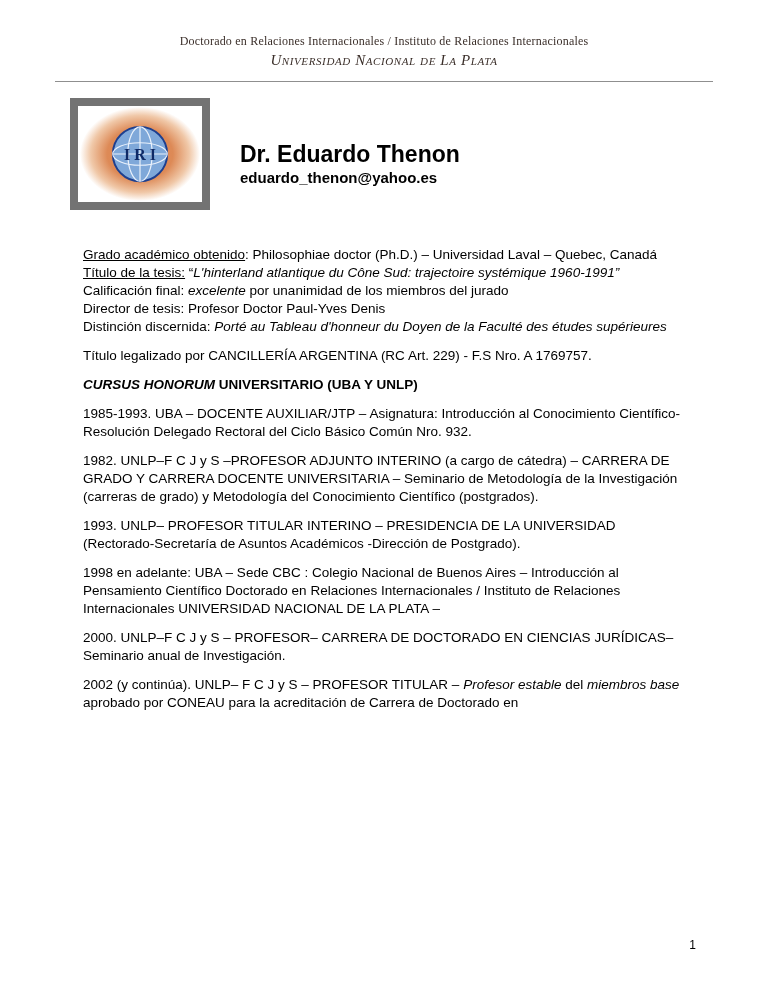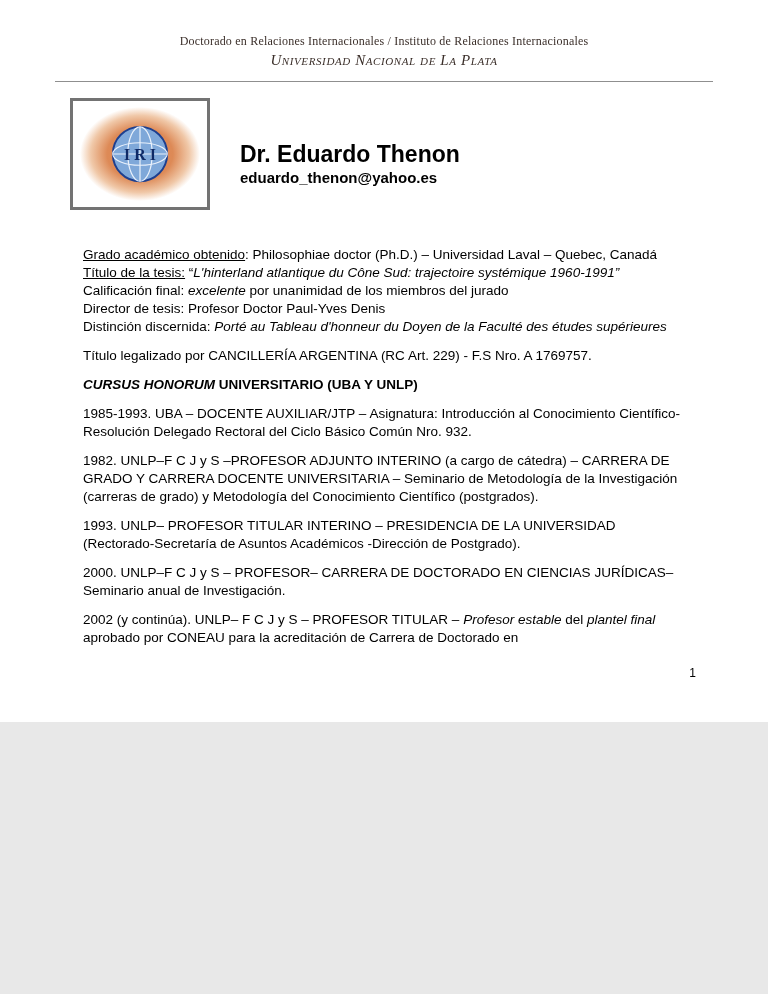--- a/index.html
+++ b/index.html
@@ -1,30 +1,30 @@
 <!DOCTYPE html>
 <html><head>
 <meta charset="utf-8">
 <style>
   html,body { margin:0; padding:0; background:#e8e8e8; }
   .page {
-    width:768px; height:722px; margin:0 auto; background:#ffffff;
+    width:768px; height:994px; margin:0 auto; background:#ffffff;
     position:relative; overflow:hidden; color:#000;
     font-family:"Liberation Sans", sans-serif;
   }
   
   .doc-header { text-align:center; padding-top:34px; font-family:"Liberation Serif", serif; color:#3b2f2a; }
   .doc-header .line1 { font-size:12px; letter-spacing:0.2px; }
   .doc-header .line2 { font-size:15px; font-variant:small-caps; letter-spacing:0.6px; margin-top:3px;font-style:italic; }
   .doc-divider { border:none; border-top:1px solid #8f8f8f; margin:12px 55px 0 55px; }
 
   
   .identity { display:flex; margin:16px 0 0 70px; }
   .logo-box {
-    width:140px; height:112px; border:3px solid #737373; background:#ffffff;
+    width:140px; height:112px; border:8px solid #737373; background:#ffffff;
     display:flex; align-items:center; justify-content:center; box-sizing:border-box;
   }
   .logo-blob {
     width:120px; height:94px; border-radius:50%;
     background:radial-gradient(closest-side, #dd8049 0%, #dd8a57 55%, #f0c8a8 82%, #ffffff 100%);
     display:flex; align-items:center; justify-content:center;
   }
   .name-block { margin:43px 0 0 30px; }
   .person-name { font-size:23px; font-weight:bold; line-height:1.15; }
   .person-email { font-size:15px; font-weight:bold; margin-top:2px; }
@@ -81,21 +81,22 @@
 
     <p><span>Distinción discernida: </span><span class="i">Porté au Tableau d'honneur du Doyen de la Faculté des études supérieures</span></p>
 
     <p class="sp">Título legalizado por CANCILLERÍA ARGENTINA (RC Art. 229) - F.S Nro. A 1769757.</p>
 
     <p class="sp heading"><span class="i">CURSUS HONORUM</span><span> UNIVERSITARIO (UBA Y UNLP)</span></p>
 
     <p class="sp">1985-1993. UBA – DOCENTE AUXILIAR/JTP – Asignatura: Introducción al Conocimiento Científico-Resolución Delegado Rectoral del Ciclo Básico Común Nro. 932.</p>
     <p class="sp">1982. UNLP–F C J y S –PROFESOR ADJUNTO INTERINO (a cargo de cátedra) – CARRERA DE GRADO Y CARRERA DOCENTE UNIVERSITARIA – Seminario de Metodología de la Investigación (carreras de grado) y Metodología del Conocimiento Científico (postgrados).</p>
     <p class="sp">1993. UNLP– PROFESOR TITULAR INTERINO – PRESIDENCIA DE LA UNIVERSIDAD (Rectorado-Secretaría de Asuntos Académicos -Dirección de Postgrado).</p>
+    <p class="sp">1998 en adelante: UBA – Sede CBC : Colegio Nacional de Buenos Aires – Introducción al Pensamiento Científico Doctorado en Relaciones Internacionales / Instituto de Relaciones Internacionales UNIVERSIDAD NACIONAL DE LA PLATA –</p>
     <p class="sp">2000. UNLP–F C J y S – PROFESOR– CARRERA DE DOCTORADO EN CIENCIAS JURÍDICAS– Seminario anual de Investigación.</p>
 
-    <p class="sp"><span>2002 (y continúa). UNLP– F C J y S – PROFESOR TITULAR – </span><span class="i">Profesor estable</span><span> del </span><span class="i">plantel final</span><span> aprobado por CONEAU para la acreditación de Carrera de Doctorado en</span></p>
+    <p class="sp"><span>2002 (y continúa). UNLP– F C J y S – PROFESOR TITULAR – </span><span class="i">Profesor estable</span><span> del </span><span class="i">miembros base</span><span> aprobado por CONEAU para la acreditación de Carrera de Doctorado en</span></p>
 
   </div>
 
   <div class="page-number">1</div>
 
 </div>
 
 </body></html>

